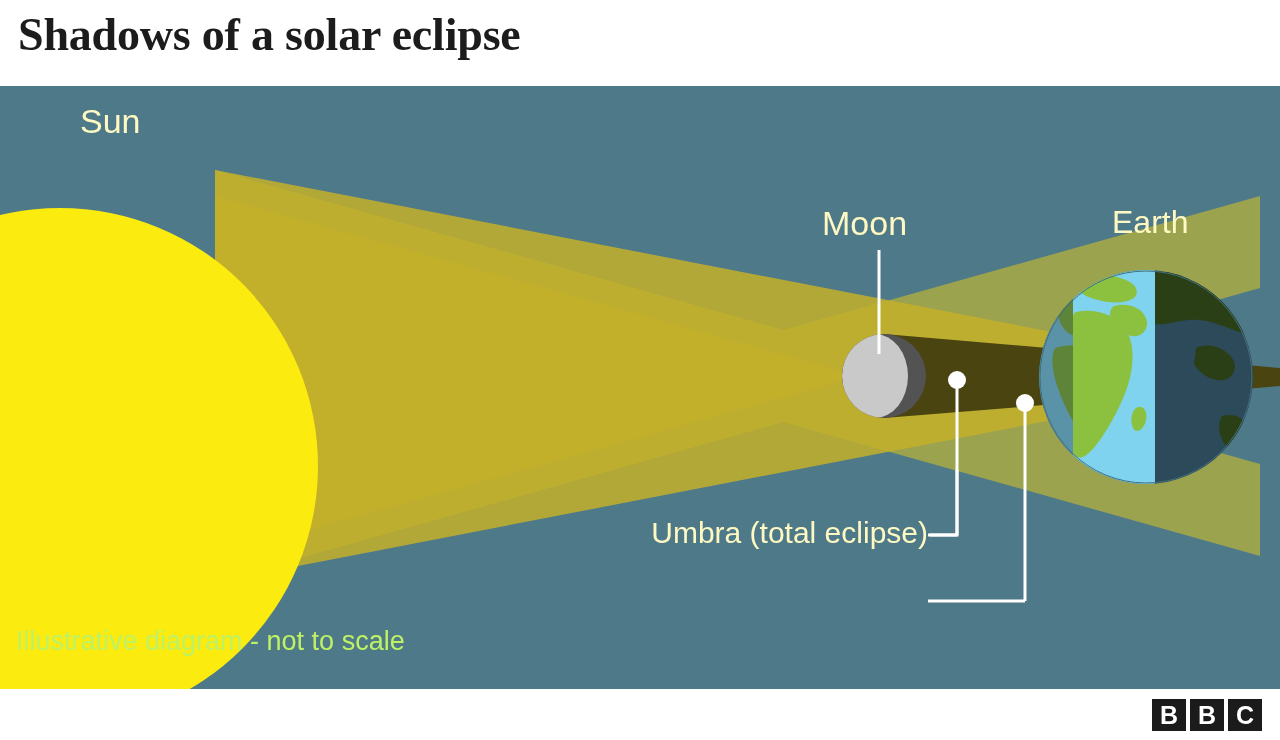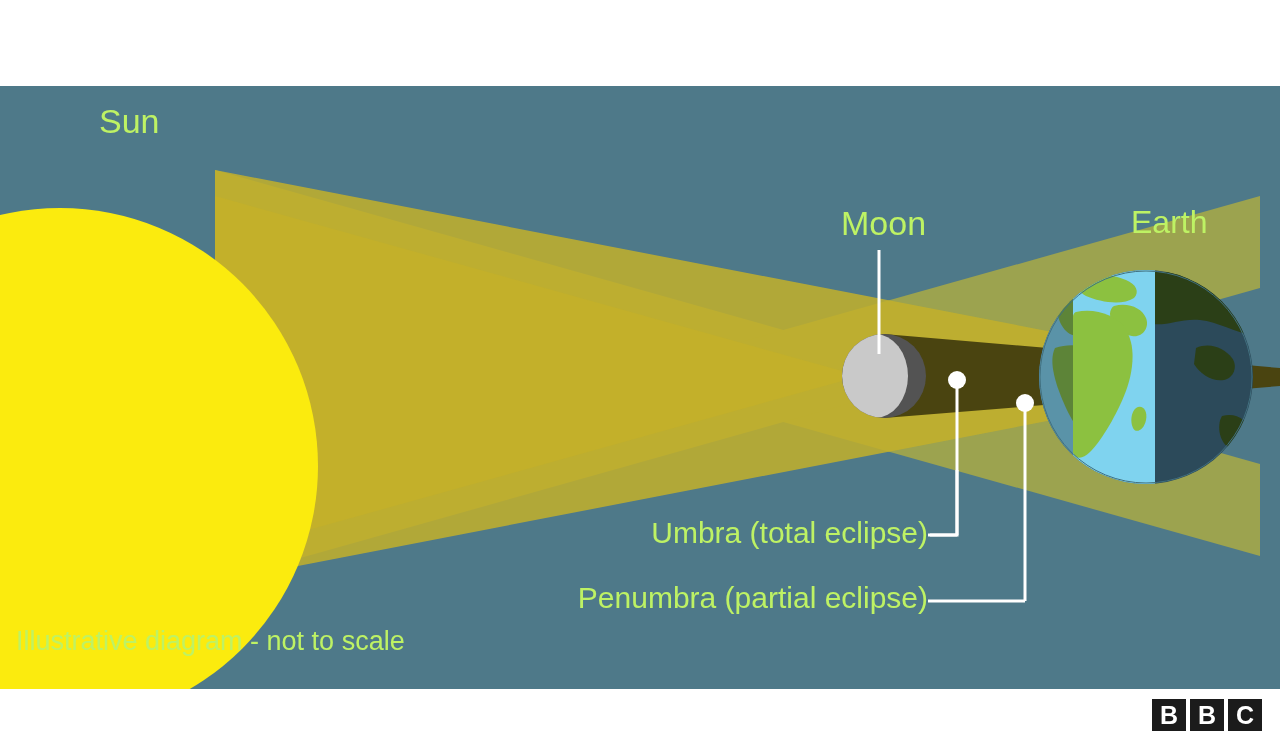--- a/index.html
+++ b/index.html
@@ -52,26 +52,25 @@
   }
   .stage-svg {
     position: absolute;
     left: 0;
     top: 0;
     display: block;
   }
   
   .diagram-label {
     position: absolute;
-    color: #bef264;
+    color: #fef9c3;
     font-family: "Liberation Sans", sans-serif;
     font-weight: 400;
     white-space: nowrap;
     pointer-events: none;
-    margin-left: 19px;
   }
   .label-sun   { left: 80px;  top: 16px;  font-size: 34px; }
   .label-moon  { left: 822px; top: 118px; font-size: 34px; }
   .label-earth { left: 1112px;top: 118px; font-size: 32px; }
   .label-umbra {
     right: 352px;
     top: 430px;
     font-size: 30px;
     text-align: right;
   }
@@ -116,20 +115,23 @@
     font-weight: 700;
     line-height: 32px;
     text-align: center;
   }
 </style>
 </head>
 <body>
 
 <div class="infographic">
 
+  <div class="title-bar">
+    <div class="title-text">Shadows of a solar eclipse</div>
+  </div>
 
   <div class="stage">
 
     <svg class="stage-svg" width="1280" height="603" viewBox="0 0 1280 603">
       <defs>
 
         <clipPath id="earthClip">
           <circle cx="1146" cy="291" r="107"></circle>
         </clipPath>
 
@@ -225,21 +227,20 @@
     </svg>
 
     <div class="diagram-label label-sun">Sun</div>
 
     <div class="diagram-label label-moon">Moon</div>
 
     <div class="diagram-label label-earth">Earth</div>
 
     <div class="diagram-label label-umbra">Umbra (total eclipse)</div>
 
-    <div class="diagram-label label-penumbra">Penumbra (partial eclipse)</div>
 
     <div class="footnote">Illustrative diagram - not to scale</div>
   </div>
 
   <div class="footer">
     <div class="bbc-logo">
       <div class="bbc-block">B</div>
       <div class="bbc-block">B</div>
       <div class="bbc-block">C</div>
     </div>

